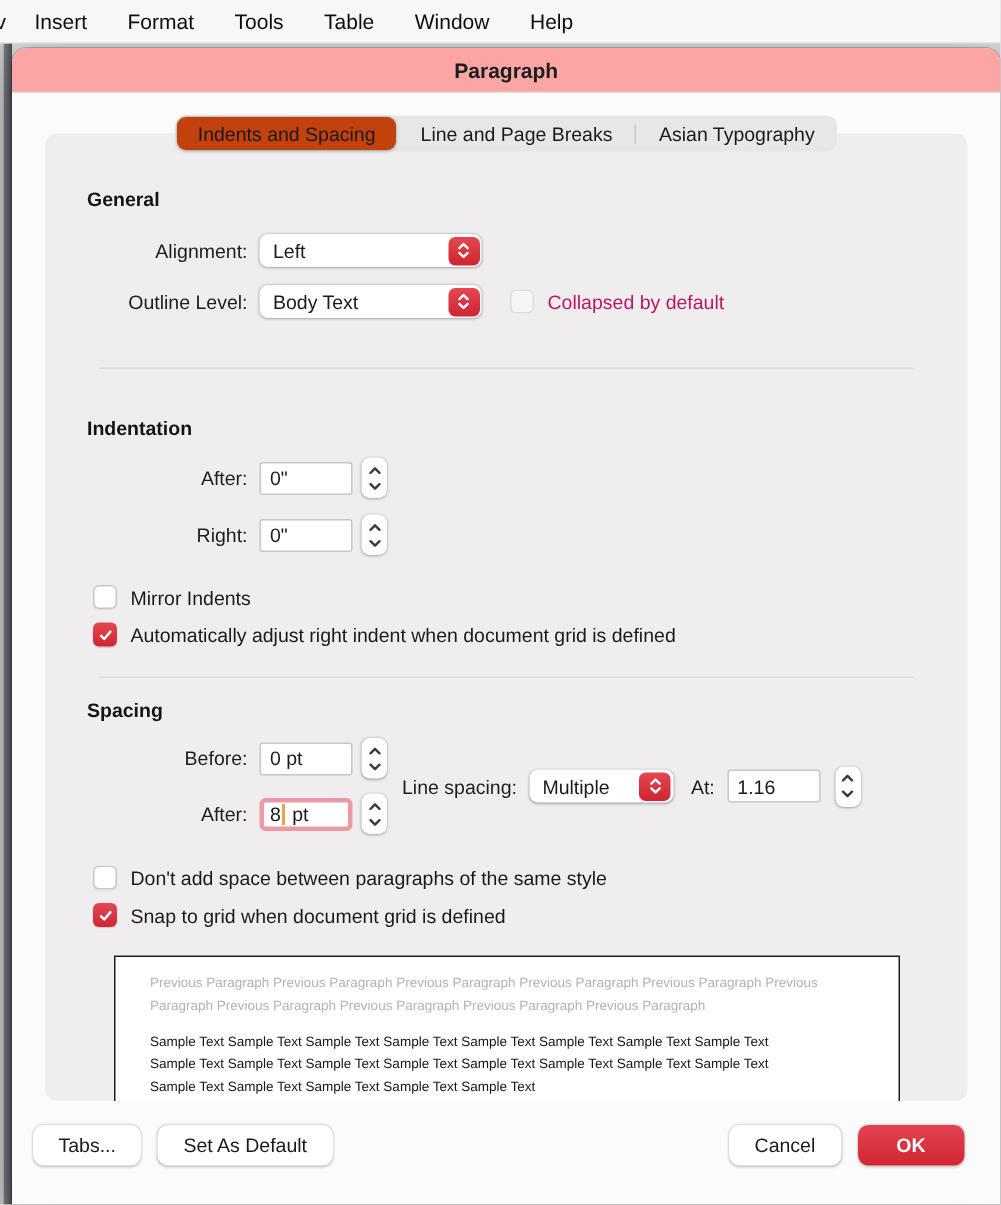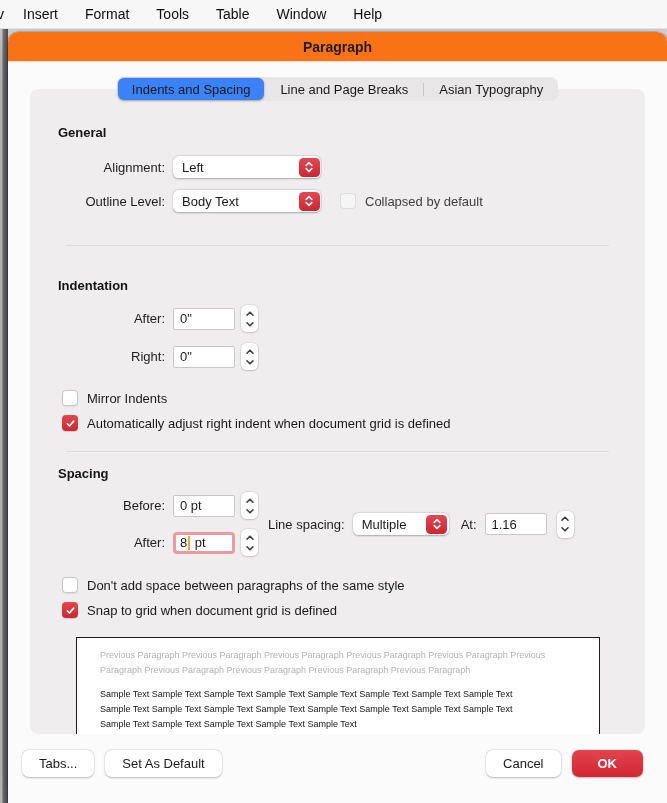--- a/index.html
+++ b/index.html
@@ -32,36 +32,36 @@
     position:absolute; left:8px; top:32px; right:0; bottom:0;
     background:#fcfbfb;
     border-radius:10px 10px 0 0;
     box-shadow:0 0 0 .5px rgba(0,0,0,.28), 0 10px 36px rgba(0,0,0,.35);
     z-index:2;
   }
   .titlebar {
     height:30px; display:flex; align-items:center; justify-content:center;
     font-size:14px; font-weight:bold; color:#1d1d1f;
     border-bottom:1px solid #e3e1e1;
-    background:#f97316; border-radius:10px 10px 0 0;
+    background:#fca5a5; border-radius:10px 10px 0 0;
   }
   .dialog-body { position:relative; height:calc(100% - 31px); }
   
   .tabs-row { position:relative; z-index:3; display:flex; justify-content:center; padding-top:15px; }
   .segmented {
     display:flex; align-items:center; height:24px;
     background:#e8e6e6; border-radius:7px;
     font-size:13px; color:#1a1a1a;
   }
   .seg {
     height:24px; display:flex; align-items:center; padding:0 15px;
     cursor:default; white-space:nowrap;
   }
   .seg.selected {
-    background:#3b82f6; height:22px; margin:1px; padding:0 14px;
+    background:#c2410c; height:22px; margin:1px; padding:0 14px;
     border-radius:6px;
     box-shadow:0 .5px 2.5px rgba(0,0,0,.30), 0 0 0 .5px rgba(0,0,0,.04);
   }
   .seg-divider { width:1px; height:13px; background:#c9c6c6; }
   
   .panel {
     position:relative; z-index:2;
     margin:-12px 22px 0 22px;
     height:645px;
     background:#efeded;
@@ -114,21 +114,21 @@
     box-shadow:inset 0 0 0 1px #c9c6c6, 0 .5px 1px rgba(0,0,0,.08);
     margin-right:9px; flex:none;
     display:flex; align-items:center; justify-content:center;
   }
   .checkbox.checked {
     background:linear-gradient(180deg,#e34850,#ce2531);
     box-shadow:0 .5px 1px rgba(0,0,0,.15);
   }
   .checkbox.disabled { background:#f6f5f5; box-shadow:inset 0 0 0 1px #dddbdb; }
   .check-label { font-size:13px; color:#1a1a1a; }
-  .check-label.disabled { color:#404040; }
+  .check-label.disabled { color:#be185d; }
   
   .preview {
     margin:19px 17px 0 18px; height:102px;
     background:#fff; border:1.5px solid #1c1c1c;
     padding:10px 20px 0 23px;
   }
   .prev-line { font-size:9px; line-height:15px; color:#b4b2b2; white-space:nowrap; overflow:hidden; }
   .sample-line { font-size:9px; line-height:15px; color:#161616; white-space:nowrap; overflow:hidden; }
   .prev-gap { height:9px; }
   

